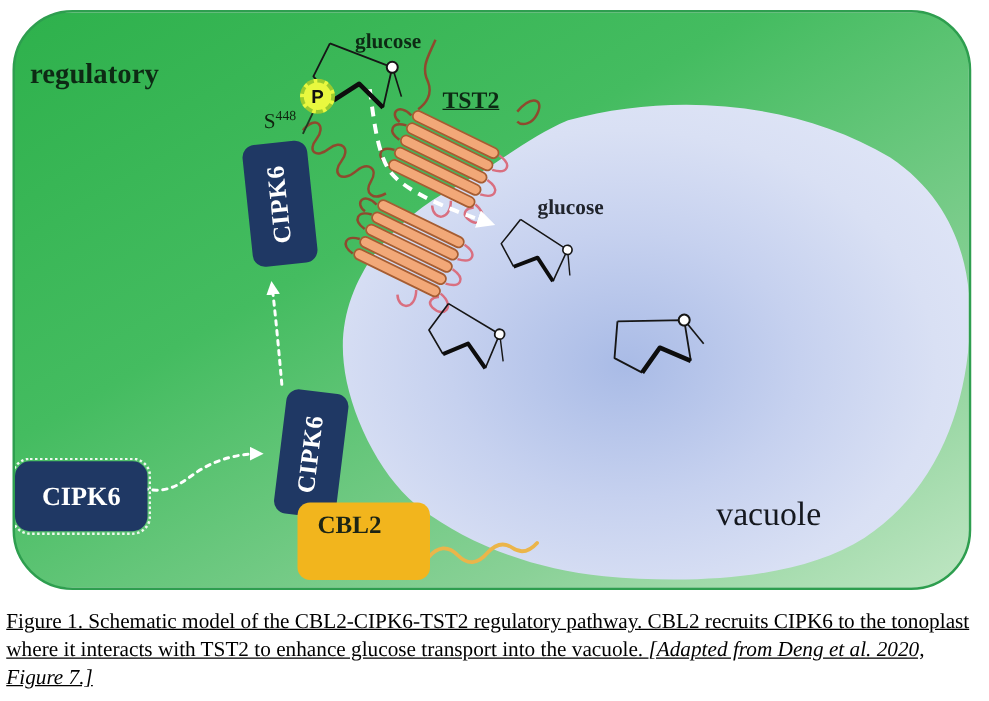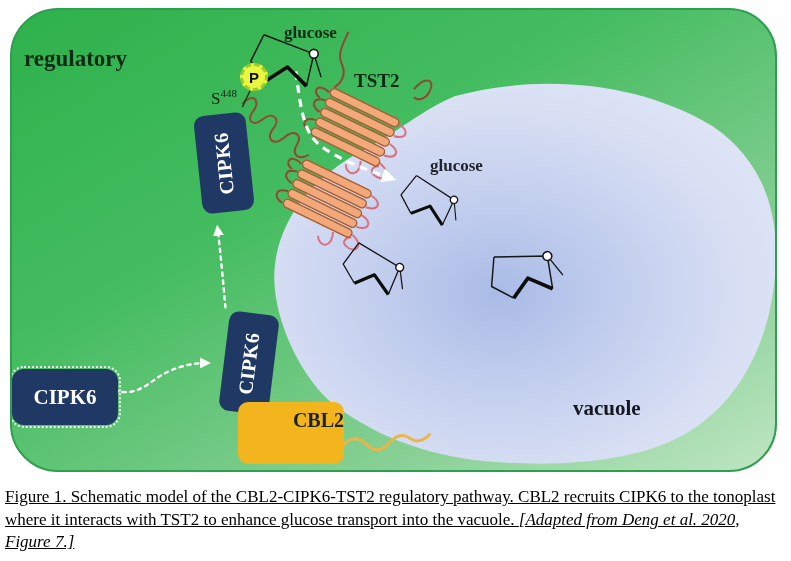--- a/index.html
+++ b/index.html
@@ -32,42 +32,42 @@
   .cbl2-tail{fill:none;stroke:var(--tail-yellow);stroke-width:3;stroke-linecap:round;}
   .glc-thin{fill:none;stroke:#161616;stroke-width:2;stroke-linejoin:round;}
   .glc-thick{fill:none;stroke:#0d0d0d;stroke-width:5;stroke-linejoin:round;}
   .glc-ring{fill:#fff;stroke:#161616;stroke-width:2.2;}
   .glc-arm{fill:none;stroke:#161616;stroke-width:1.8;}
 
   
   .lbl{position:absolute;color:#0d2a14;white-space:nowrap;}
   .lbl-cytoplasm{left:12px;top:36px;font-size:23px;font-weight:bold;}
   .lbl-glucose-top{left:272px;top:13px;font-size:17px;font-weight:600;}
-  .lbl-tst2{left:342px;top:60px;font-size:19px;font-weight:bold;}
+  .lbl-tst2{left:342px;top:60px;font-size:19px;font-weight:bold;text-decoration:underline;}
   .lbl-s448{left:199px;top:77px;font-size:17px;color:#10240f;}
   .lbl-s448 sup{font-size:11px;}
   .lbl-glucose-vac{left:418px;top:146px;font-size:17px;font-weight:600;color:#20242c;}
-  .lbl-vacuole{left:561px;top:386px;font-size:21px;font-weight:bold;color:#15181f;}
+  .lbl-vacuole{left:561px;top:386px;font-size:27px;font-weight:normal;color:#15181f;}
 
   .p-badge{position:absolute;left:228px;top:53px;width:28px;height:28px;border-radius:50%;
     background:var(--phospho-fill);border:3px dashed var(--phospho-ring);
     display:flex;align-items:center;justify-content:center;
     font-family:"Liberation Sans",sans-serif;font-weight:bold;font-size:15px;color:#101010;}
 
   .protein{position:absolute;background:var(--navy);border-radius:10px;
     display:flex;align-items:center;justify-content:center;color:#fff;
     font-weight:bold;font-family:"Liberation Serif",serif;}
   .cipk6-free{left:0px;top:359px;width:106px;height:56px;font-size:21px;
     outline:2px dotted #eef7ee;outline-offset:1px;border-radius:12px;}
   .cipk6-membrane{left:186px;top:104px;width:52px;height:98px;transform:rotate(-6deg);font-size:20px;}
   .cipk6-recruited{left:212px;top:303px;width:50px;height:100px;transform:rotate(7deg);font-size:20px;}
   .vtext{transform:rotate(-90deg);letter-spacing:.5px;}
   .cbl2-box{position:absolute;left:226px;top:392px;width:106px;height:62px;border-radius:10px;
     background:var(--amber);color:#1c2415;font-weight:bold;font-size:20px;
-    padding:7px 0 0 16px;text-align:right;}
+    padding:7px 0 0 16px;}
 
   
   .caption{position:absolute;left:5px;top:486px;width:782px;
     font-size:17px;line-height:1.33;color:#000;text-decoration:underline;}
   .caption .attrib{font-style:italic;}
 </style>
 </head>
 <body>
 
 <div class="stage">

